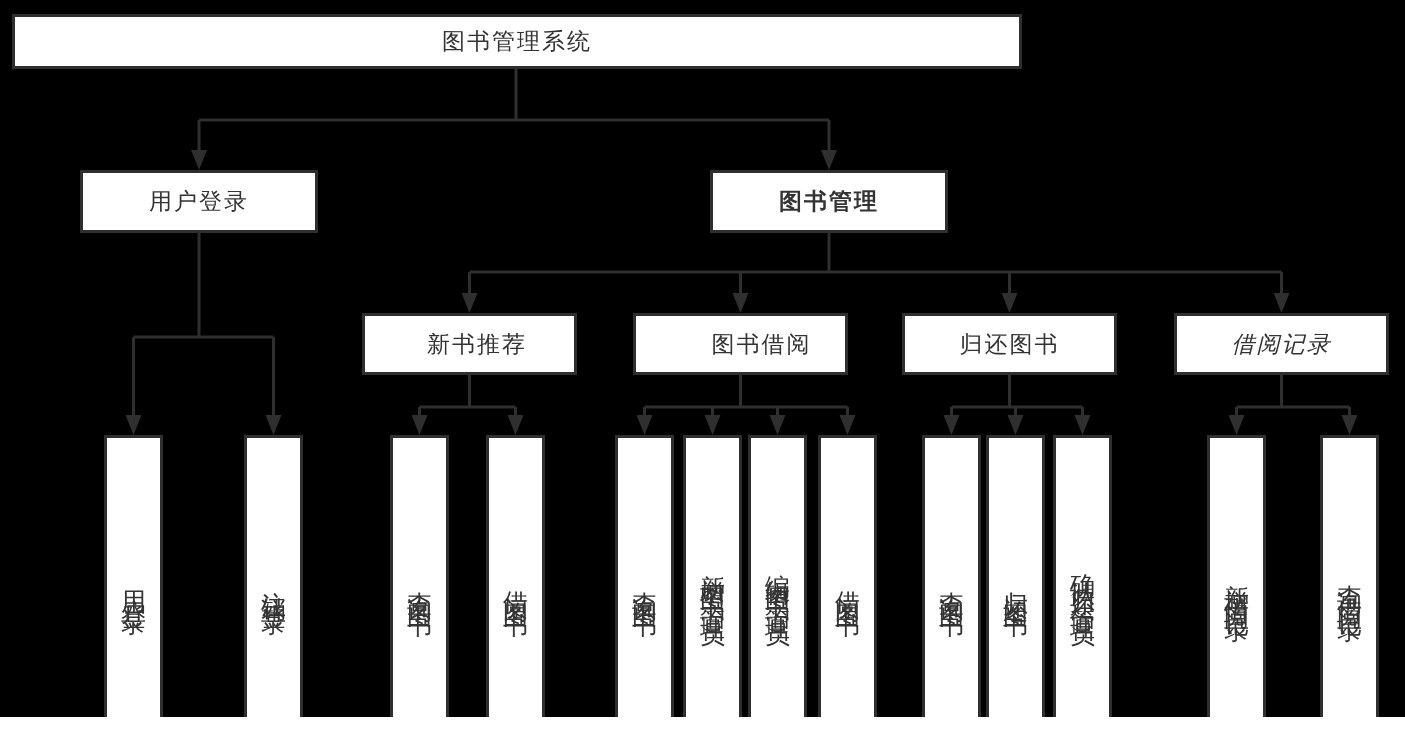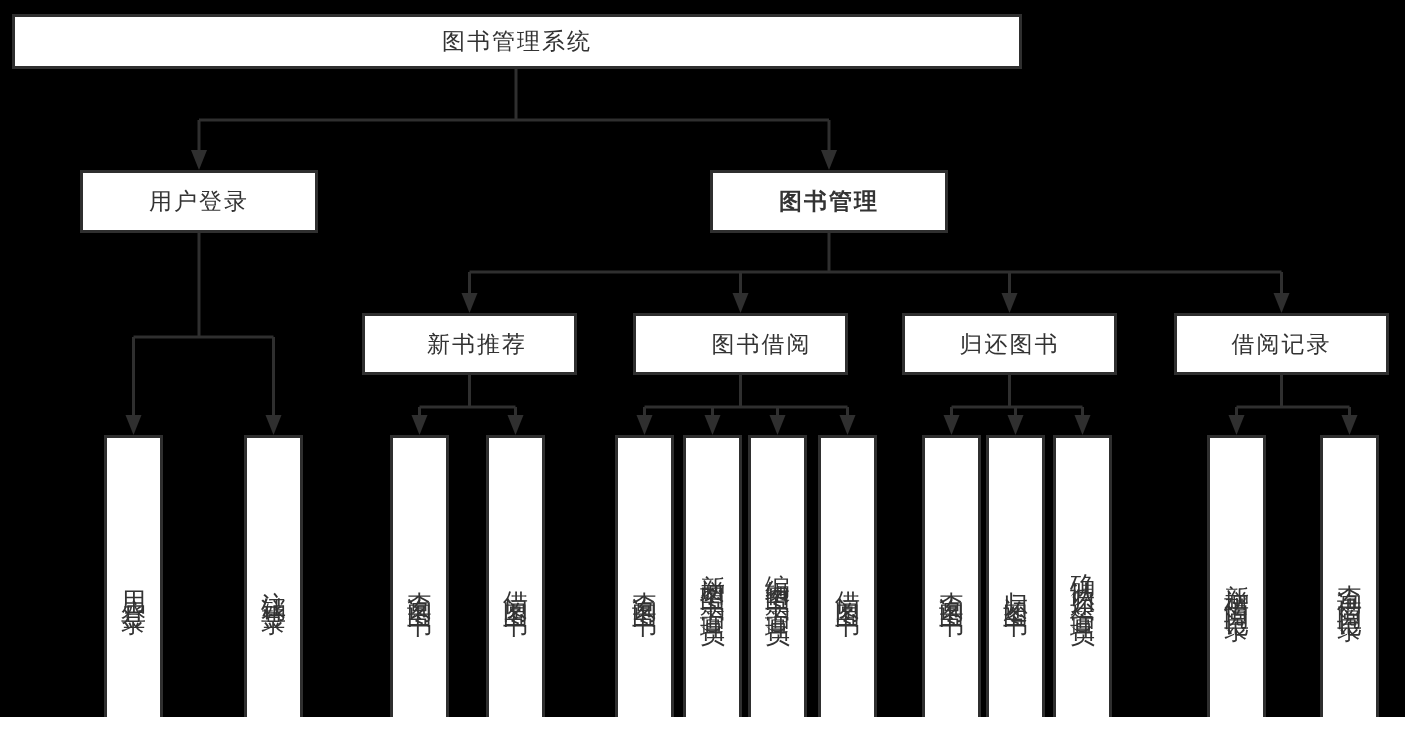--- a/index.html
+++ b/index.html
@@ -43,21 +43,21 @@
   
   .root  { left: 12px;  top: 14px;  width: 1010px; height: 55px; }
   .lvl2  { top: 170px; width: 238px; height: 63px; }
   .lvl3  { top: 313px; width: 215px; height: 62px; }
   .leaf  { top: 435px; width: 59px;  height: 300px; }
   #n-user-login      { left: 80px; }
   #n-book-mgmt       { left: 710px; font-weight: bold; }
   #n-new-book        { left: 362px; padding-left: 15px; }
   #n-book-borrow     { left: 633px; padding-left: 42px; }
   #n-cur-borrow      { left: 902px; }
-  #n-borrow-records  { left: 1174px; }
+  #n-borrow-records  { left: 1174px; font-style: italic; }
   #lf-user-login     { left: 104px; }
   #lf-logout         { left: 244px; }
   #lf-query-1        { left: 390px; }
   #lf-borrow-1       { left: 486px; }
   #lf-query-2        { left: 615px; }
   #lf-add-book       { left: 683px; }
   #lf-edit-book      { left: 748px; }
   #lf-borrow-2       { left: 818px; }
   #lf-query-3        { left: 922px; }
   #lf-return         { left: 986px; }

